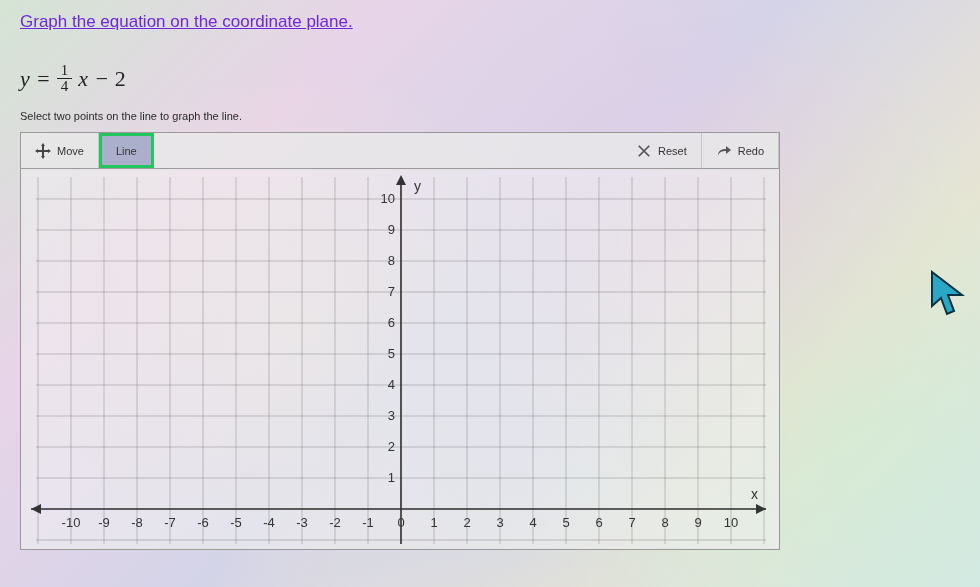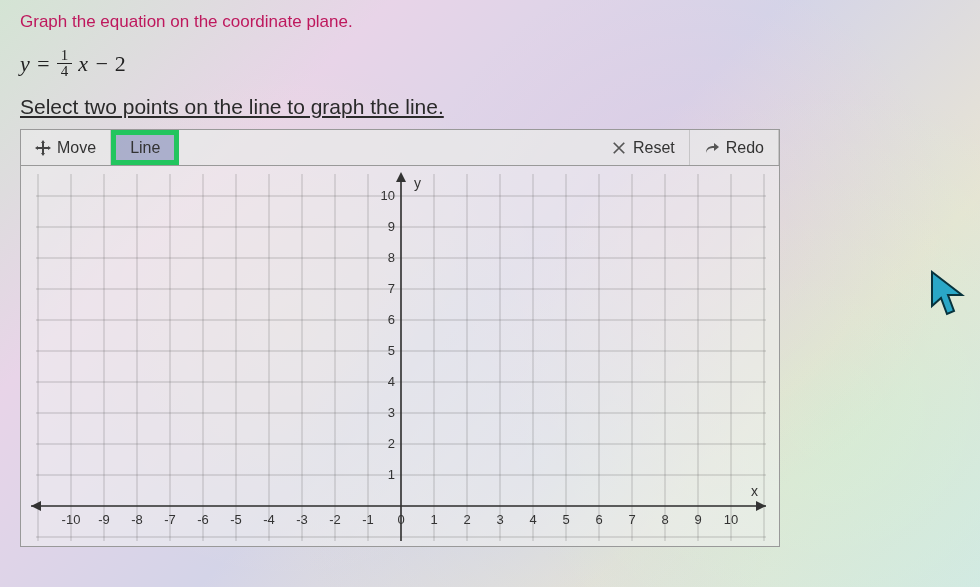--- a/index.html
+++ b/index.html
@@ -6,60 +6,60 @@
     body {
       font-family: Arial, Helvetica, sans-serif;
       width: 980px;
       height: 587px;
       background: linear-gradient(135deg, #d4e4d4 0%, #e8d4e8 25%, #d4d4e8 50%, #e8e4d4 75%, #d4e8e4 100%);
       position: relative;
       overflow: hidden;
       padding: 12px 20px;
       color: #333;
     }
-    .instruction { font-size: 17px; color: #be185d; margin-bottom: 16px; }
+    .instruction { font-size: 17px; color: #6d28d9; margin-bottom: 31px; text-decoration: underline; }
     .equation {
       font-family: "Times New Roman", serif;
       font-style: italic;
       font-size: 22px;
       color: #222;
       margin-bottom: 16px;
       display: flex;
       align-items: center;
       gap: 6px;
     }
     .frac { display: inline-flex; flex-direction: column; align-items: center; font-size: 15px; font-style: normal; vertical-align: middle; }
     .frac .num { border-bottom: 1px solid #222; padding: 0 4px; line-height: 1; }
     .frac .den { padding: 0 4px; line-height: 1; }
-    .sub-instruction { font-size: 21px; color: #2a2a2a; margin-bottom: 10px; text-decoration: underline; }
+    .sub-instruction { font-size: 11px; color: #2a2a2a; margin-bottom: 10px; }
     .graph-container {
       width: 760px;
       background: rgba(240,240,240,0.55);
       border: 1px solid #999;
     }
     .toolbar {
       display: flex;
       align-items: stretch;
       height: 36px;
       border-bottom: 1px solid #999;
       background: rgba(230,230,230,0.6);
     }
     .tool-btn {
       display: flex;
       align-items: center;
       gap: 6px;
       padding: 0 14px;
-      font-size: 16px;
+      font-size: 11px;
       color: #333;
       cursor: pointer;
       border-right: 1px solid rgba(150,150,150,0.4);
     }
     .tool-btn.selected {
       background: rgba(120,130,180,0.55);
-      border: 5px solid #22c55e;
+      border: 3px solid #22c55e;
     }
     .tool-spacer { flex: 1; }
     .icon { display: inline-flex; align-items: center; justify-content: center; width: 16px; height: 16px; }
     .grid-wrap {
       position: relative;
       height: 380px;
       overflow: hidden;
     }
     svg.grid { display: block; }
     .cursor-arrow {

